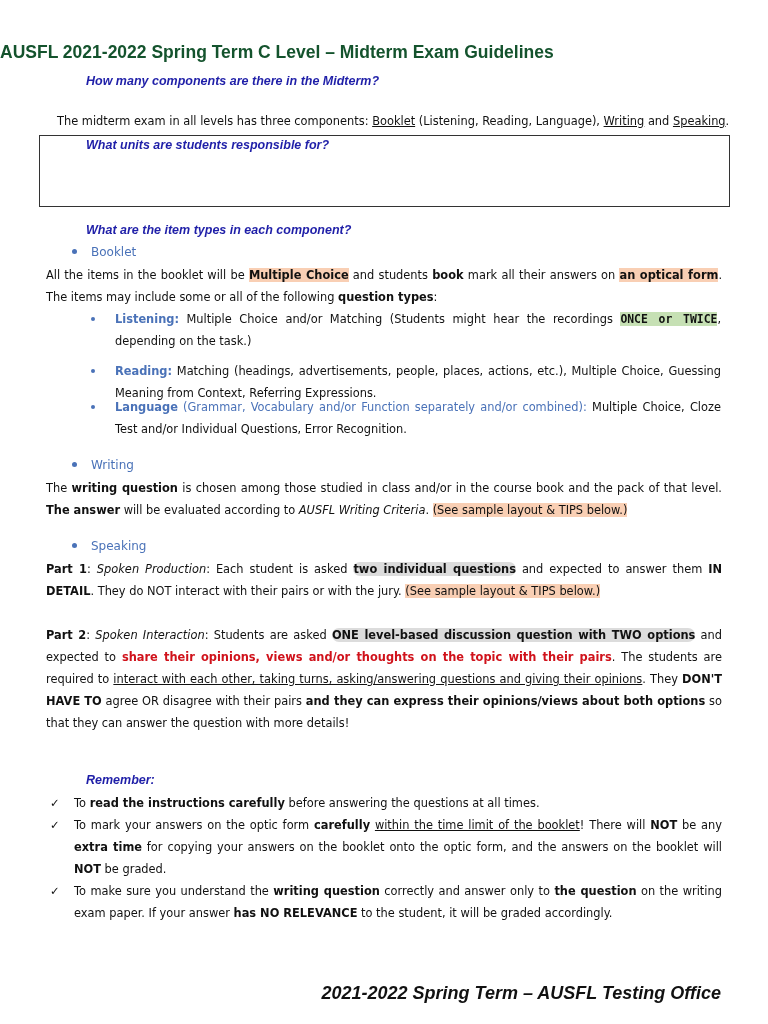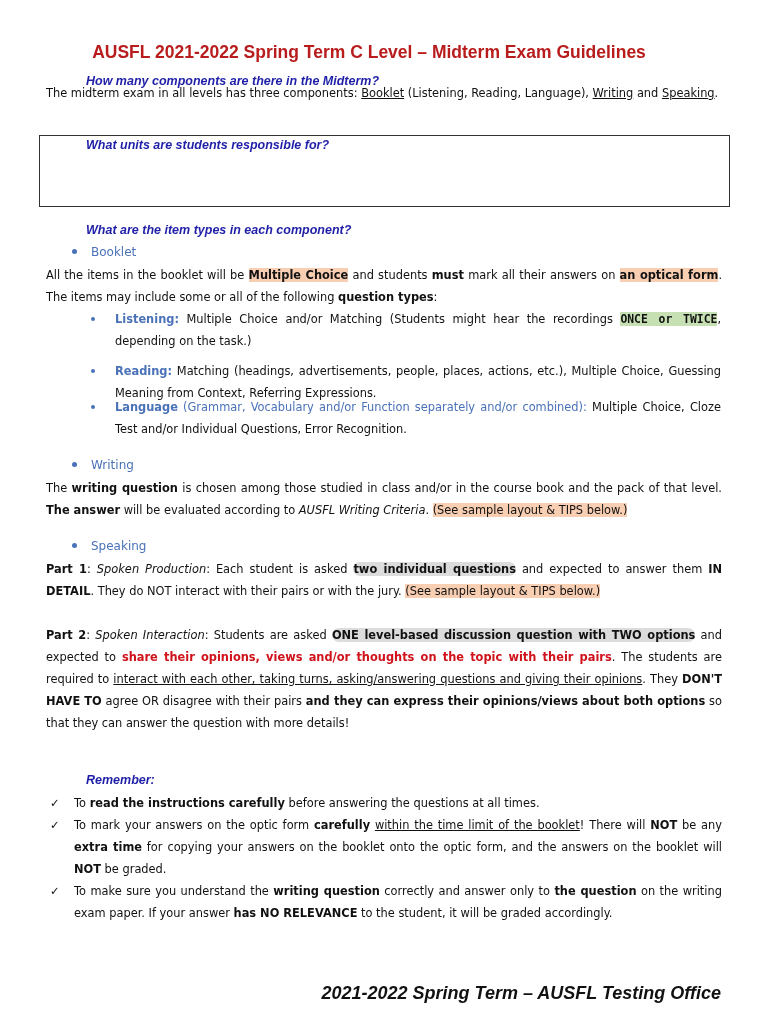--- a/index.html
+++ b/index.html
@@ -1,20 +1,20 @@
 <!DOCTYPE html>
 <html><head>
 <meta charset="utf-8">
 <style>
   html, body { margin: 0; padding: 0; background: #ffffff; }
   body { width: 768px; height: 1024px; position: relative; overflow: hidden;
          font-family: "DejaVu Sans", sans-serif; font-size: 11.4px; color: #111; }
   .page { position: absolute; left: 0; top: 0; width: 768px; height: 1024px; }
-  .title { position: absolute; left: 0; width: 738px; top: 42px; text-align: center;
-           font-family: "Liberation Sans", sans-serif; font-weight: bold; font-size: 17.5px; color: #b91c1c; }
+  .title { position: absolute; left: 0; width: 738px; top: 42px; text-align: left;
+           font-family: "Liberation Sans", sans-serif; font-weight: bold; font-size: 17.5px; color: #14532d; }
   .q { position: absolute; left: 46px; font-style: italic; font-weight: bold; color: #1f1fa8;
        font-family: "Liberation Sans", sans-serif; font-size: 12.5px; margin-left: 40px; }
   .p { position: absolute; left: 46px; width: 676px; line-height: 22px; text-align: justify; }
   .box { position: absolute; left: 39px; top: 135px; width: 689px; height: 70px; border: 1px solid #333; }
   .bullet-h { position: absolute; left: 72px; color: #4a72b8; font-size: 12px; }
   .bullet-h .dot { display: inline-block; width: 5px; height: 5px; border-radius: 50%; background: #4a72b8; margin-right: 14px; vertical-align: middle; position: relative; top: -1px; }
   .sub { position: absolute; left: 91px; width: 630px; line-height: 22px; text-align: justify; }
   .sub .dot { position: absolute; left: 0; top: 9px; width: 4px; height: 4px; border-radius: 50%; background: #4a72b8; }
   .sub .txt { margin-left: 24px; display: block; }
   .blue { color: #4a72b8; }
@@ -34,29 +34,29 @@
             font-family: "Liberation Sans", sans-serif; font-size: 18px; color: #111; }
 </style>
 </head>
 <body>
 
 <div class="page">
 
   <div class="title">AUSFL 2021-2022 Spring Term C Level – Midterm Exam Guidelines</div>
 
   <div class="q" style="top:74px;">How many components are there in the Midterm?</div>
-  <div class="p" style="top:82px;"><span>The midterm exam in all levels has three components: </span><span class="u">Booklet</span><span> (Listening, Reading, Language), </span><span class="u">Writing</span><span> and </span><span class="u">Speaking</span><span>.</span></div>
+  <div class="p" style="top:110px;margin-left:11px;"><span>The midterm exam in all levels has three components: </span><span class="u">Booklet</span><span> (Listening, Reading, Language), </span><span class="u">Writing</span><span> and </span><span class="u">Speaking</span><span>.</span></div>
 
   <div class="box"></div>
   <div class="q" style="top:138px;">What units are students responsible for?</div>
 
   <div class="q" style="top:223px;">What are the item types in each component?</div>
 
   <div class="bullet-h" style="top:245px;"><span class="dot"></span><span>Booklet</span></div>
-  <div class="p" style="top:264px;"><span>All the items in the booklet will be </span><b class="hl-peach">Multiple Choice</b><span> and students </span><b>must</b><span> mark all their answers on </span><b class="hl-peach">an optical form</b><span>. The items may include some or all of the following </span><b>question types</b><span>:</span></div>
+  <div class="p" style="top:264px;"><span>All the items in the booklet will be </span><b class="hl-peach">Multiple Choice</b><span> and students </span><b>book</b><span> mark all their answers on </span><b class="hl-peach">an optical form</b><span>. The items may include some or all of the following </span><b>question types</b><span>:</span></div>
 
   <div class="sub" style="top:308px;">
       <span class="dot"></span>
       <span class="txt"><span class="lbl">Listening:</span><span> Multiple Choice and/or Matching (Students might hear the recordings </span><b class="hl-green" style="font-family:'DejaVu Sans Mono', monospace;">ONCE or TWICE</b><span>, depending on the task.)</span></span>
     </div>
 
   <div class="sub" style="top:360px;">
       <span class="dot"></span>
       <span class="txt"><span class="lbl">Reading:</span><span> Matching (headings, advertisements, people, places, actions, etc.), Multiple Choice, Guessing Meaning from Context, Referring Expressions.</span></span>
     </div>

